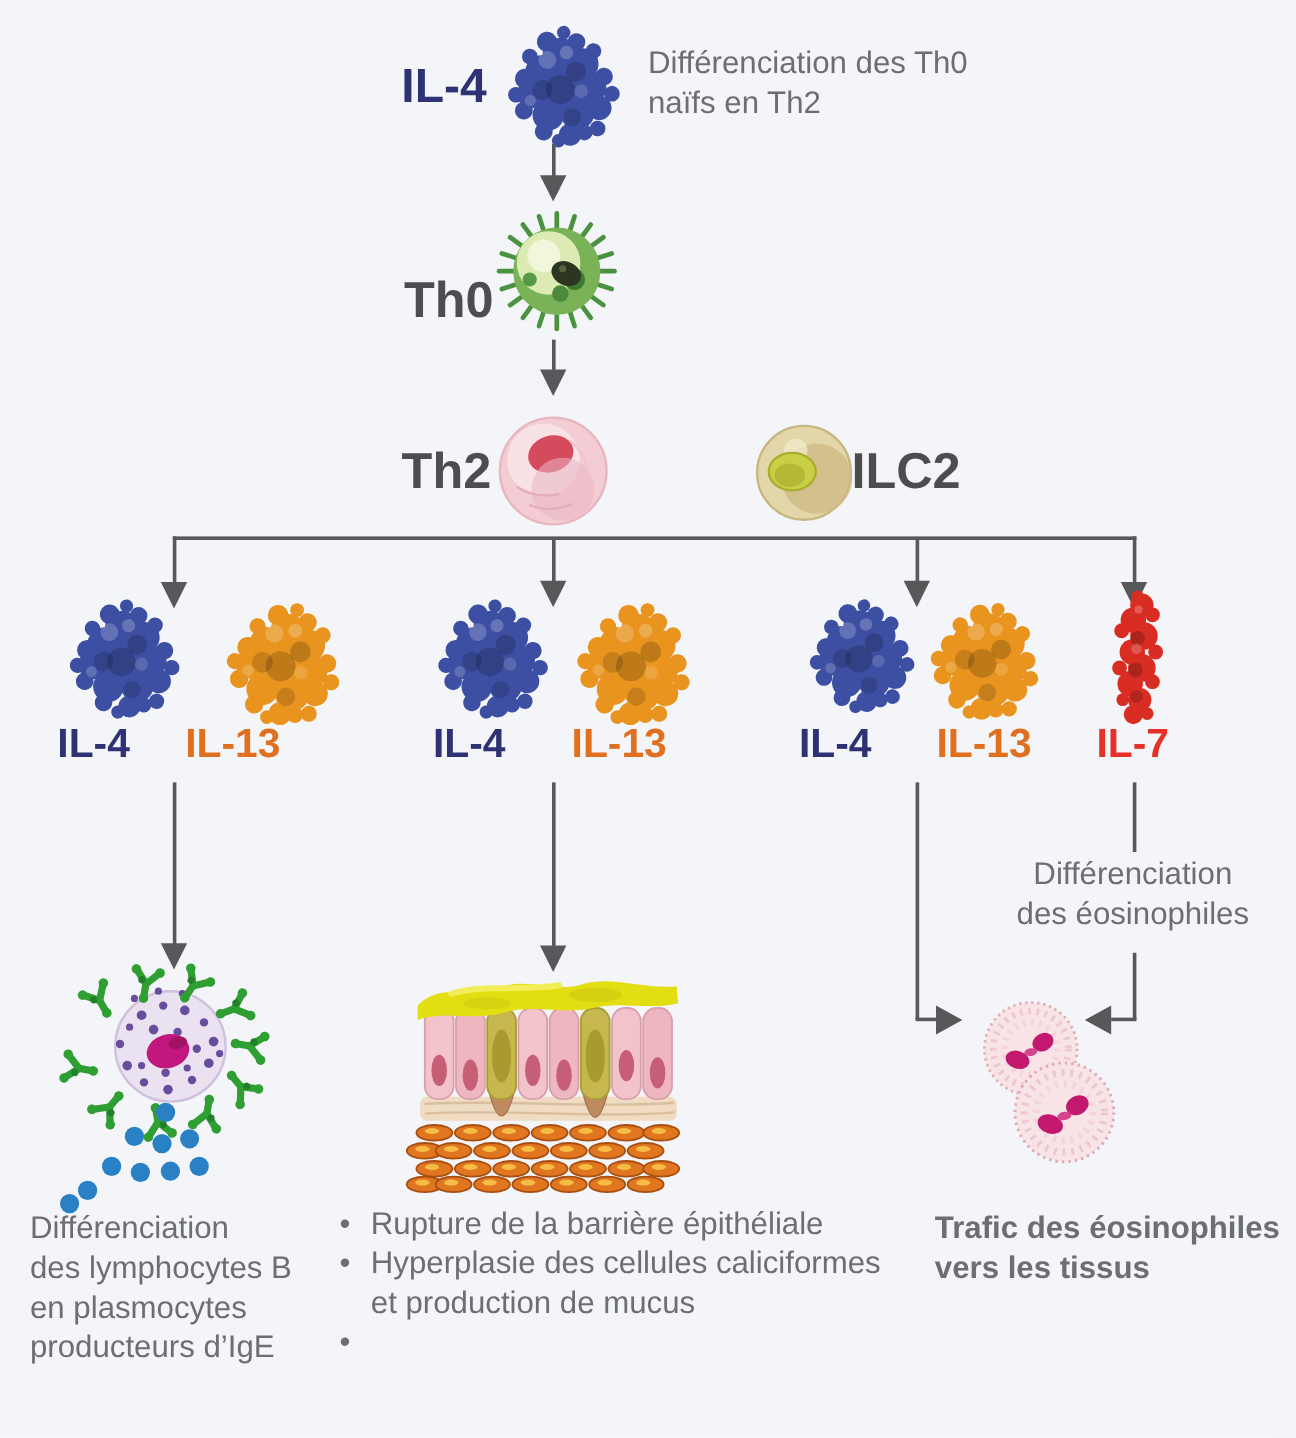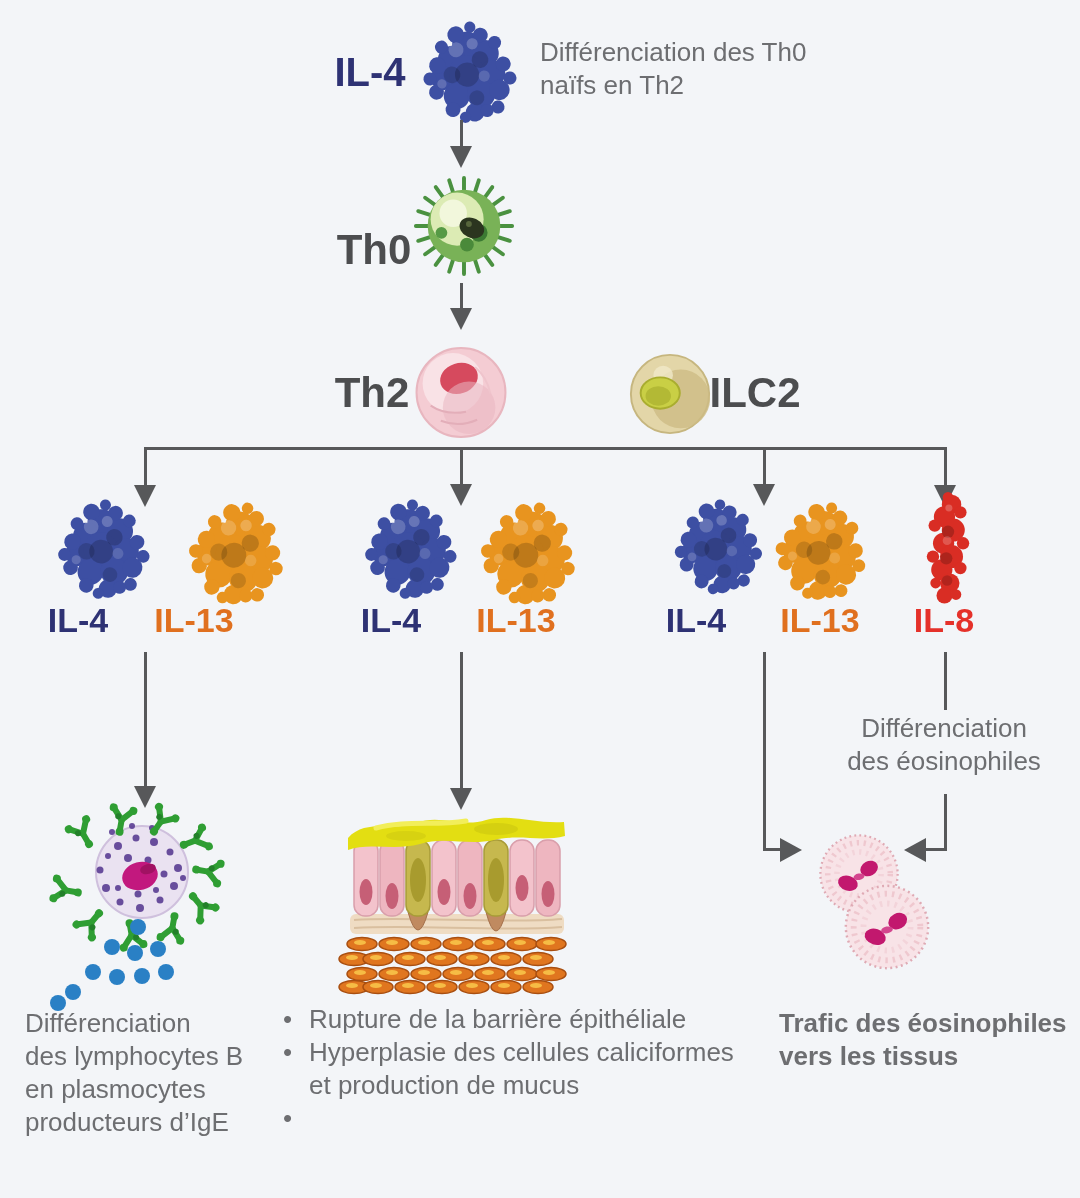--- a/index.html
+++ b/index.html
@@ -214,21 +214,21 @@
       <use href="#blobG" fill="#3d4fa3"></use>
     </svg>
   <svg class="art" style="left:762px;top:500px;transform:rotate(5deg);" width="120" height="110" viewBox="0 0 120 120">
       <use href="#blobG" fill="#e8941f"></use>
     </svg>
   <svg class="art" style="left:908px;top:492px;" width="80" height="115" viewBox="0 0 70 130">
       <use href="#blobE" fill="#d92d24"></use>
     </svg>
   <div class="lbl grp c-il4 center" style="left:696px;top:601px;">IL-4</div>
   <div class="lbl grp c-il13 center" style="left:820px;top:601px;">IL-13</div>
-  <div class="lbl grp c-il5 center" style="left:944px;top:601px;">IL-8</div>
+  <div class="lbl grp c-il5 center" style="left:944px;top:601px;">IL-7</div>
 
   <div class="vline" style="left:144px;top:652px;height:136px;"></div>
   <div class="head-down" style="left:134px;top:786px;"></div>
 
   <div class="vline" style="left:460px;top:652px;height:138px;"></div>
   <div class="head-down" style="left:450px;top:788px;"></div>
 
   <div class="vline" style="left:763px;top:652px;height:198px;"></div>
   <div class="hline" style="left:763px;top:848px;width:17px;"></div>
   <div class="head-right" style="left:780px;top:838px;"></div>

